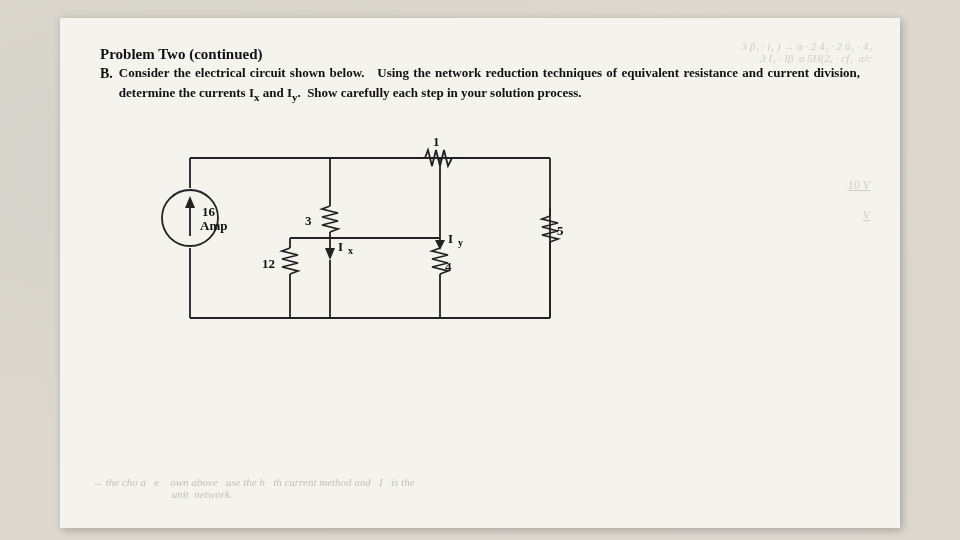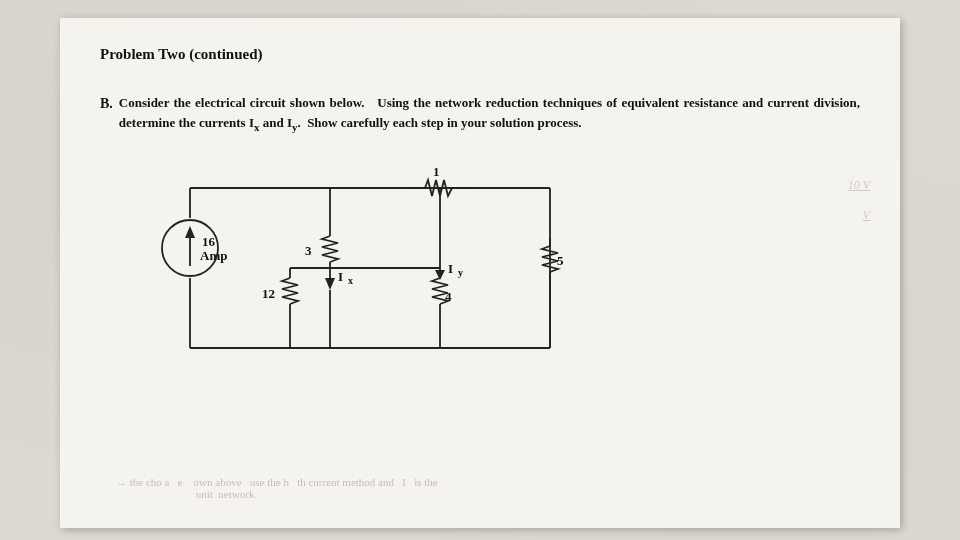--- a/index.html
+++ b/index.html
@@ -31,21 +31,21 @@
       width: 840px;
       height: 510px;
       background: #f5f3ee;
       box-shadow: 2px 2px 8px rgba(0,0,0,0.25);
       padding: 28px 40px 20px 40px;
     }
 
     .problem-title {
       font-size: 15px;
       font-weight: bold;
-      margin-bottom: 30px;
+      margin-bottom: 0;
       color: #111;
     }
 
     .problem-body {
       font-size: 14px;
       font-weight: bold;
       line-height: 1.55;
       color: #111;
       max-width: 760px;
       text-align: justify;
@@ -81,23 +81,24 @@
 
     .circuit-svg {
       width: 440px;
       height: 220px;
     }
 
     
     .bottom-faded {
       position: absolute;
       bottom: 28px;
-      left: 56px;
+      left: 32px;
       font-size: 11px;
       color: rgba(100,90,80,0.35);
+      font-style: italic;
       white-space: nowrap;
     }
 
     
     .top-right-eq {
       position: absolute;
       top: 22px;
       right: 28px;
       font-size: 11px;
       color: rgba(120,110,100,0.3);
@@ -118,20 +119,24 @@
       text-decoration: underline;
     }
   </style>
 </head>
 <body>
 
 <div class="page-bg"></div>
 
 <div class="paper">
 
+  <div class="top-right-eq">
+    3 β₁ · i₁ ) → α · 2 4₁ · 2 6₁ · 4₃<br>
+    &nbsp;&nbsp;&nbsp;&nbsp;&nbsp;&nbsp;3 I₁ · Iβ &nbsp;a 5H(2ₐ · cf₁ &nbsp;a/c
+  </div>
 
   <div class="problem-title">Problem Two (continued)</div>
 
   <div class="problem-body">
     <div class="section-b">
       <span class="section-label">B.</span>
       <div class="section-text">
         Consider the electrical circuit shown below.&nbsp;&nbsp; Using the network
         reduction techniques of equivalent resistance and current division,
         determine the currents I<sub>x</sub> and I<sub>y</sub>.&nbsp; Show carefully each step in your solution

